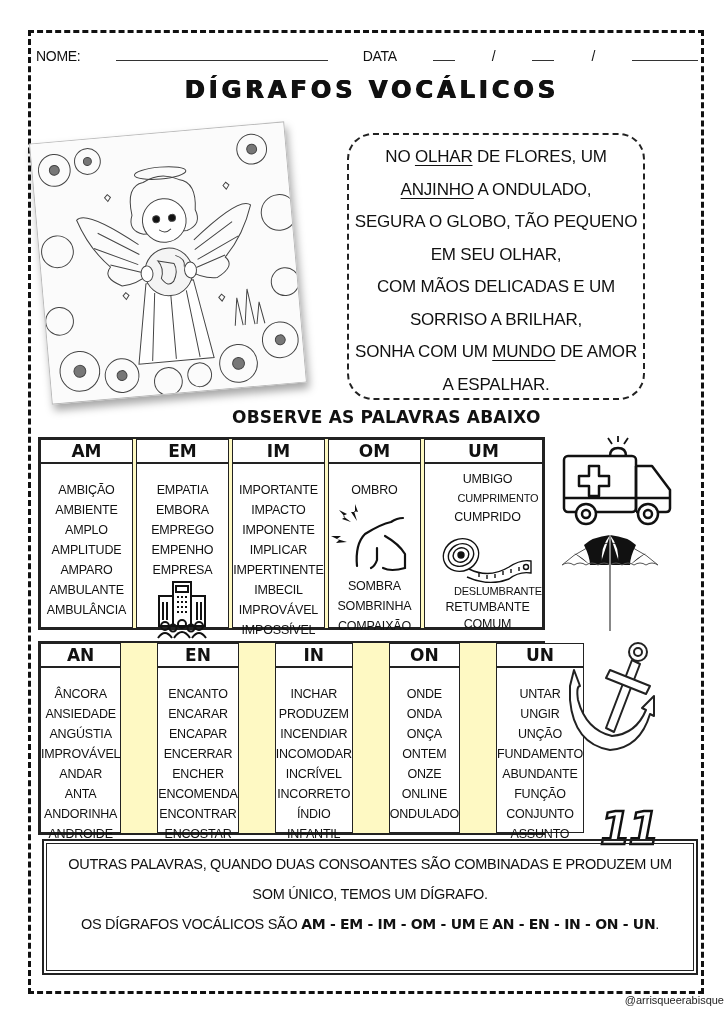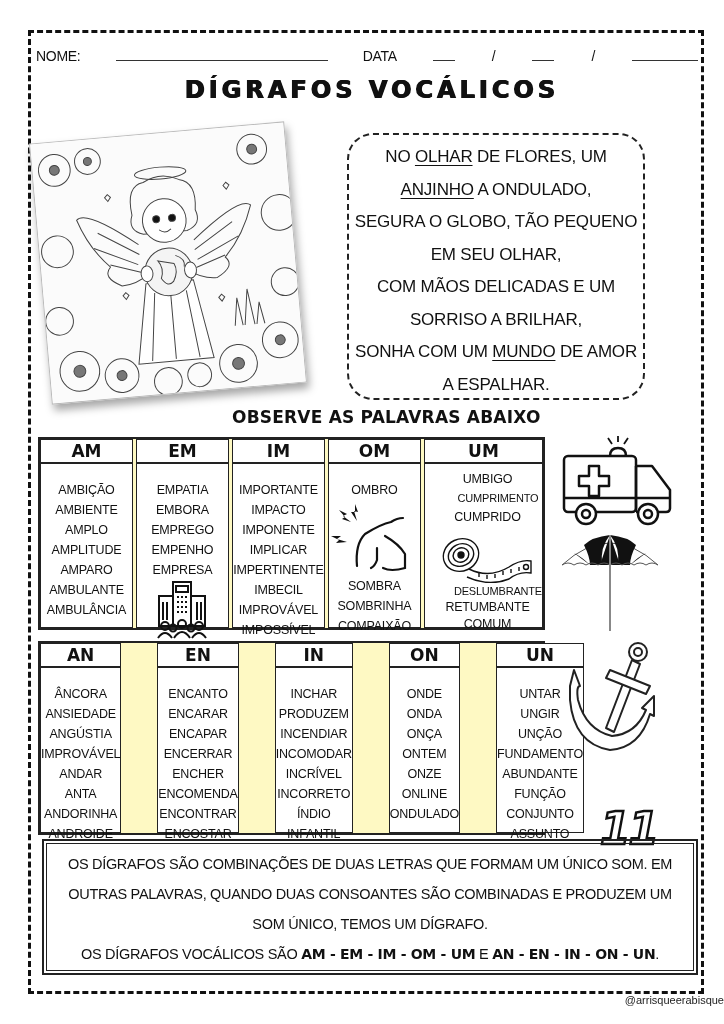--- a/index.html
+++ b/index.html
@@ -385,19 +385,18 @@
     <circle cx="76" cy="12" r="4"></circle>
     <path d="M70 20 L78 24 L52 92 L44 88Z"></path>
     <path d="M48 30 L88 46 L84 54 L44 38Z"></path>
     <path d="M8 46 L12 30 L18 46 Q14 46 16 60 Q24 90 50 96 Q74 94 84 70 L80 68 L92 56 L92 76 L88 74 Q78 108 48 110 Q12 104 8 60 Z"></path>
   </g>
 </svg>
 
 <div class="side-icon" style="left:600px; top:768px; width:64px; height:50px; font-family:'DejaVu Sans',sans-serif; font-weight:900; font-style:italic; font-size:44px; line-height:50px; color:#fff; -webkit-text-stroke:2.5px #111; letter-spacing:-2px;margin-top:36px;">11</div>
 
 <div class="explain-box">
-  <div class="explain-line">OS DÍGRAFOS SÃO COMBINAÇÕES DE DUAS LETRAS QUE FORMAM UM ÚNICO SOM. EM</div>
   <div class="explain-line">OUTRAS PALAVRAS, QUANDO DUAS CONSOANTES SÃO COMBINADAS E PRODUZEM UM</div>
   <div class="explain-line">SOM ÚNICO, TEMOS UM DÍGRAFO.</div>
   <div class="explain-line"><span>OS DÍGRAFOS VOCÁLICOS SÃO </span><b>AM - EM - IM - OM - UM</b><span> E </span><b>AN - EN - IN - ON - UN</b><span>.</span></div>
 </div>
 
 <div class="footer">@arrisqueerabisque</div>
 
 </body></html>

